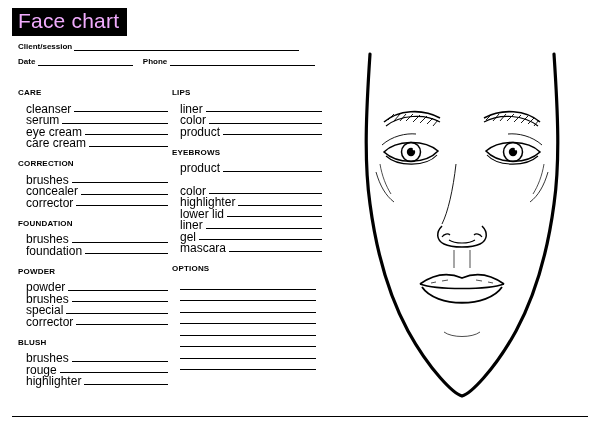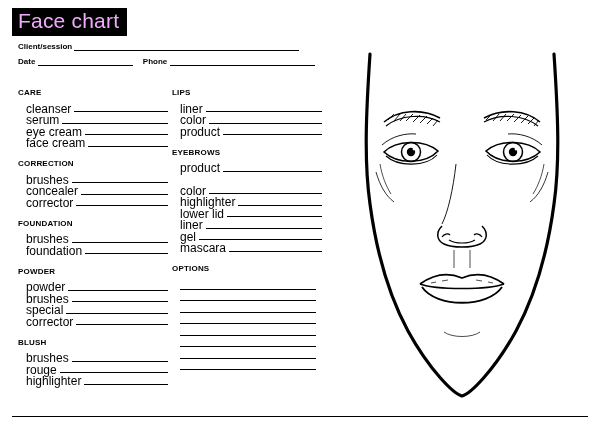--- a/index.html
+++ b/index.html
@@ -147,21 +147,21 @@
         </div>
       <div class="row">
           <span class="row-label">serum</span>
           <span class="row-rule"></span>
         </div>
       <div class="row">
           <span class="row-label">eye cream</span>
           <span class="row-rule"></span>
         </div>
       <div class="row">
-          <span class="row-label">face cream</span>
+          <span class="row-label">care cream</span>
           <span class="row-rule"></span>
         </div>
     </div>
 
     <div class="sec">
       <div class="sec-title">CORRECTION</div>
       <div class="row">
           <span class="row-label">brushes</span>
           <span class="row-rule"></span>
         </div>

